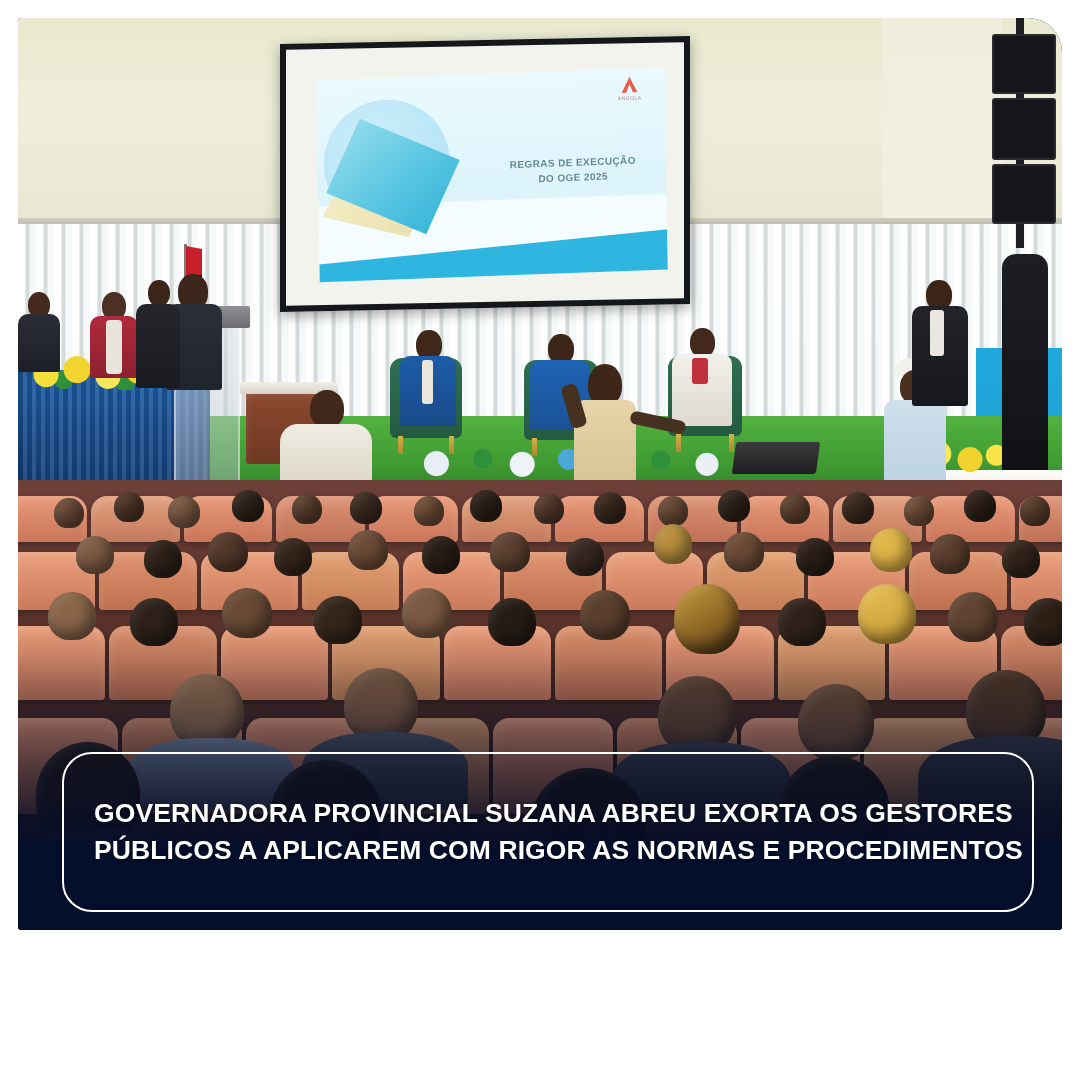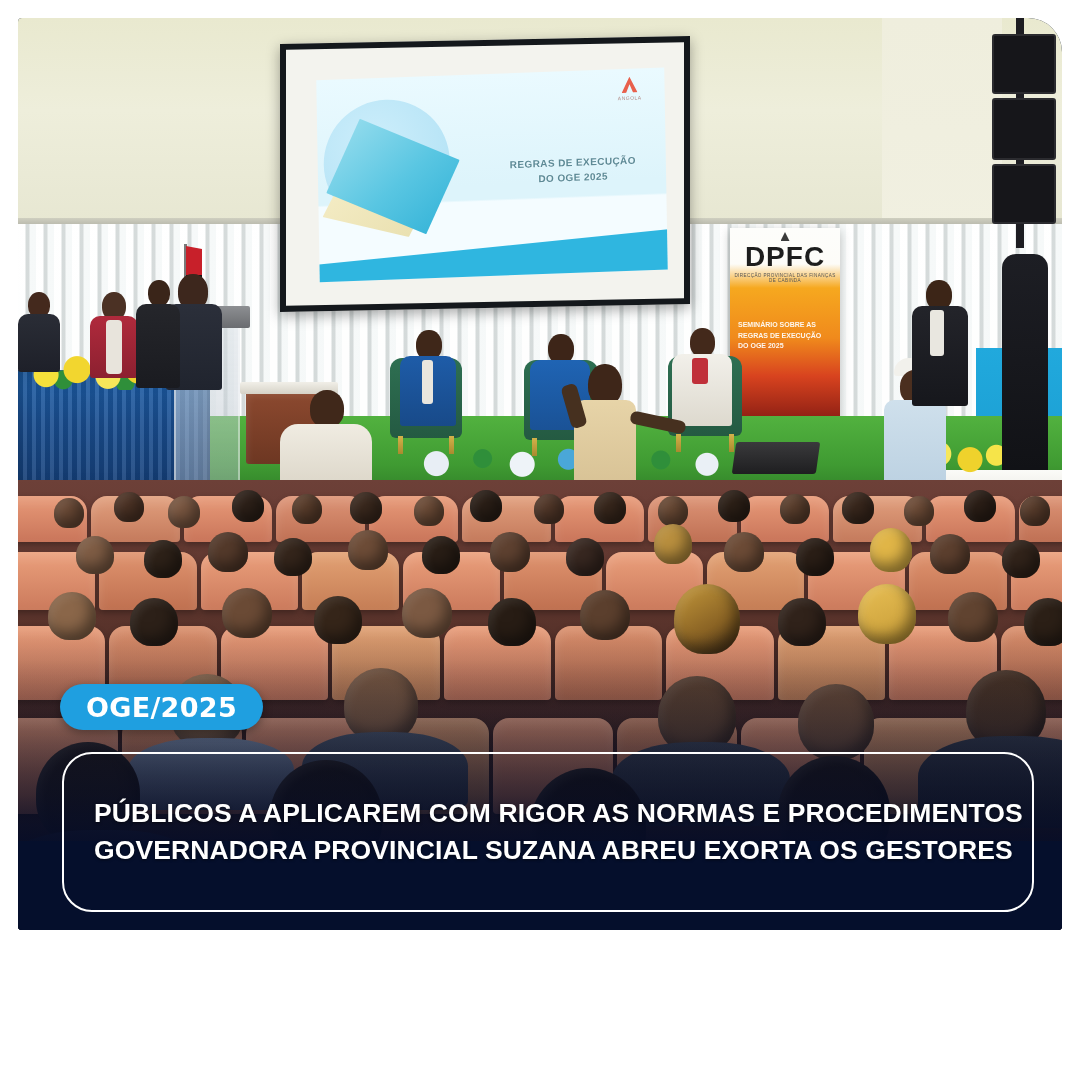--- a/index.html
+++ b/index.html
@@ -334,29 +334,20 @@
             <div class="slide-logo-mark"></div>
             <div class="slide-logo-txt">ANGOLA</div>
           </div>
           <div class="slide-title">
             <div>REGRAS DE EXECUÇÃO</div>
             <div>DO OGE 2025</div>
           </div>
         </div>
       </div>
 
-      <div class="banner">
-        <div class="banner-head">
-          <div class="banner-tri"></div>
-          <div class="banner-dpfc">DPFC</div>
-          <div class="banner-sub">DIRECÇÃO PROVINCIAL DAS FINANÇAS DE CABINDA</div>
-        </div>
-        <div class="banner-body">SEMINÁRIO SOBRE AS REGRAS DE EXECUÇÃO DO OGE 2025</div>
-        <div class="banner-foot">GOVERNO PROVINCIAL DE CABINDA</div>
-      </div>
       <div class="banner-stand"></div>
 
       <div class="stage-green"></div>
       <div class="stage-lip"></div>
       <div class="stage-right-white"></div>
 
       <div class="flag-pole"></div>
       <div class="flag"></div>
 
       <div class="head-table"></div>
@@ -571,28 +562,25 @@
         <div class="aud-shoulder" style="left:700px;top:370px;width:248px;height:126px;background:linear-gradient(180deg,#212838,#0d121d);"></div>
 
         <div class="aud-dim"></div>
       </div>
 
       <div class="photo-fade"></div>
       <div class="navy-band"></div>
     </div>
   </div>
 
-  <div class="badge">
-    <span>OGE/2025</span>
-  </div>
 
   <div class="caption">
     <div class="caption-inner">
+      <div class="caption-line"><span>GOVERNADORA PROVINCIAL </span><b>SUZANA ABREU</b><span> EXORTA OS GESTORES</span></div>
       <div class="caption-line">PÚBLICOS A APLICAREM COM RIGOR AS NORMAS E PROCEDIMENTOS</div>
-      <div class="caption-line"><span>GOVERNADORA PROVINCIAL </span><b>SUZANA ABREU</b><span> EXORTA OS GESTORES</span></div>
     </div>
   </div>
 
   <div class="footer">
 
     
 
     
 
   </div>

